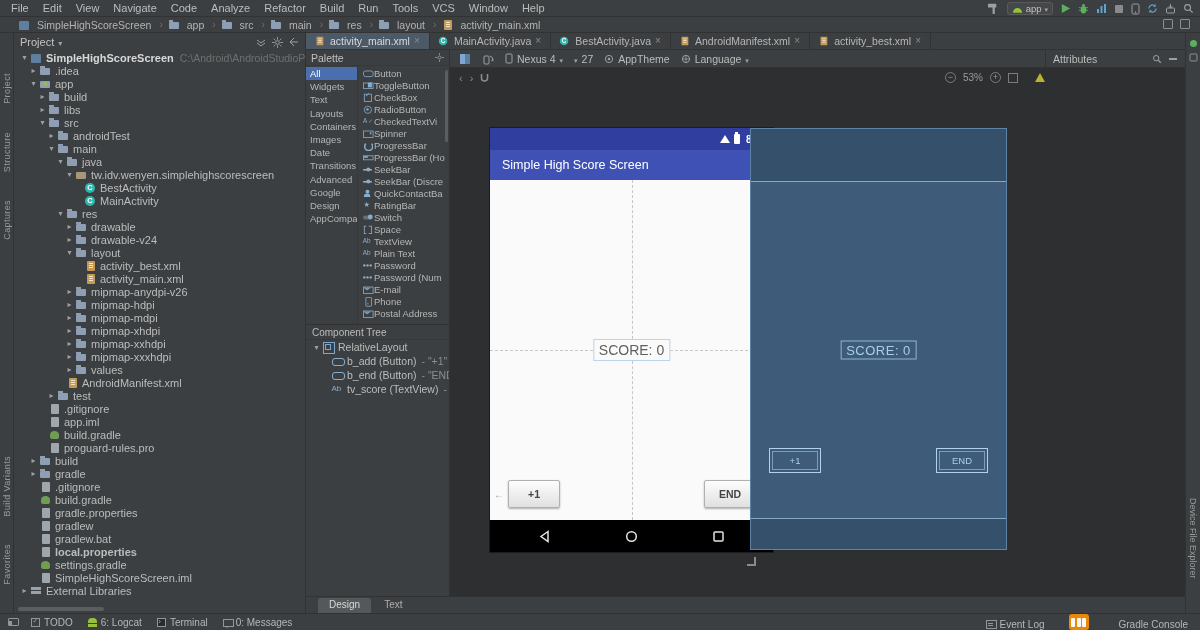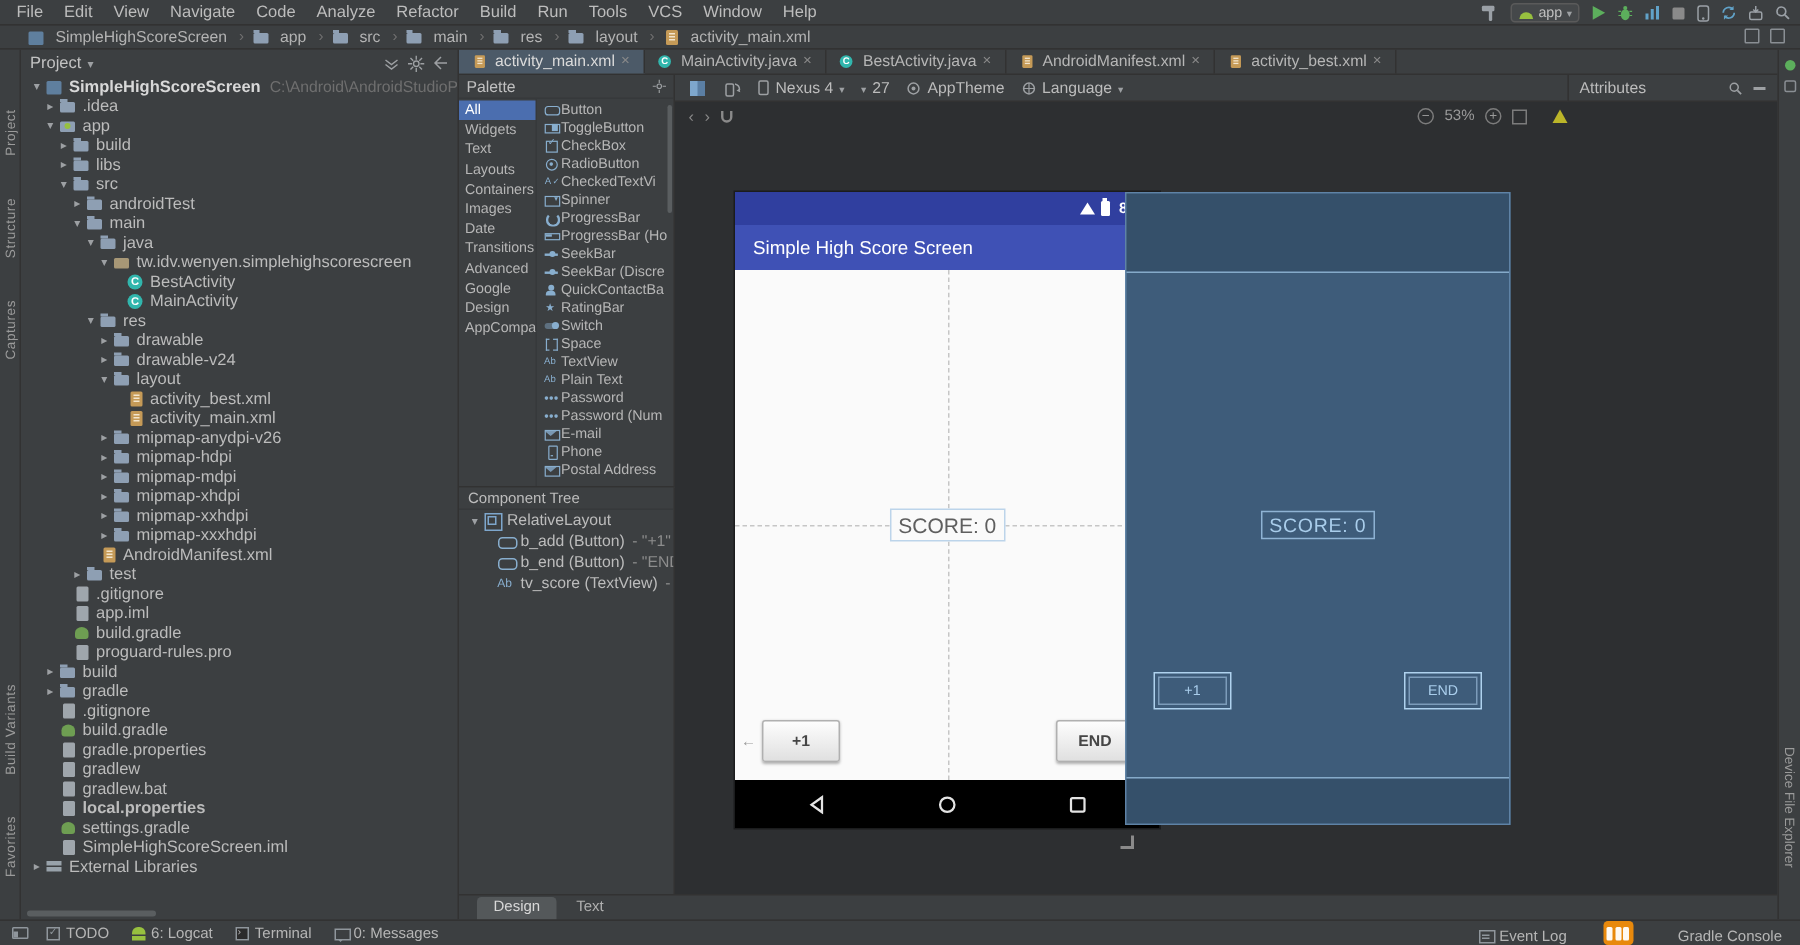--- a/index.html
+++ b/index.html
@@ -523,20 +523,26 @@
           <span class="ticon folder"></span>
           <span class="tlabel">mipmap-xxhdpi</span>
           <span class="tpath"></span>
         </div>
         <div class="trow" style="padding-left: 50px;">
           <span class="arrow collapsed"></span>
           <span class="ticon folder"></span>
           <span class="tlabel">mipmap-xxxhdpi</span>
           <span class="tpath"></span>
         </div>
+        <div class="trow" style="padding-left: 50px;">
+          <span class="arrow collapsed"></span>
+          <span class="ticon folder"></span>
+          <span class="tlabel">values</span>
+          <span class="tpath"></span>
+        </div>
         <div class="trow" style="padding-left: 41px;">
           <span class="arrow none"></span>
           <span class="ticon manifest"></span>
           <span class="tlabel">AndroidManifest.xml</span>
           <span class="tpath"></span>
         </div>
         <div class="trow" style="padding-left: 32px;">
           <span class="arrow collapsed"></span>
           <span class="ticon folder"></span>
           <span class="tlabel">test</span>

